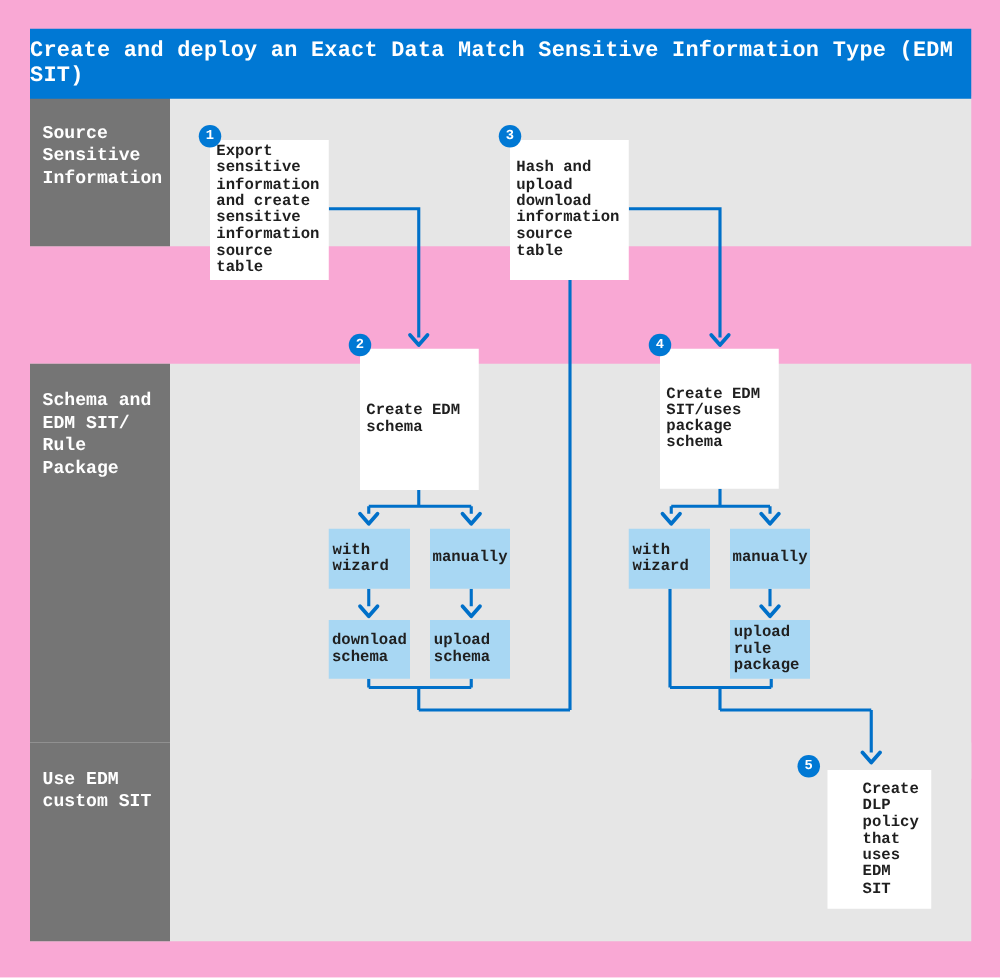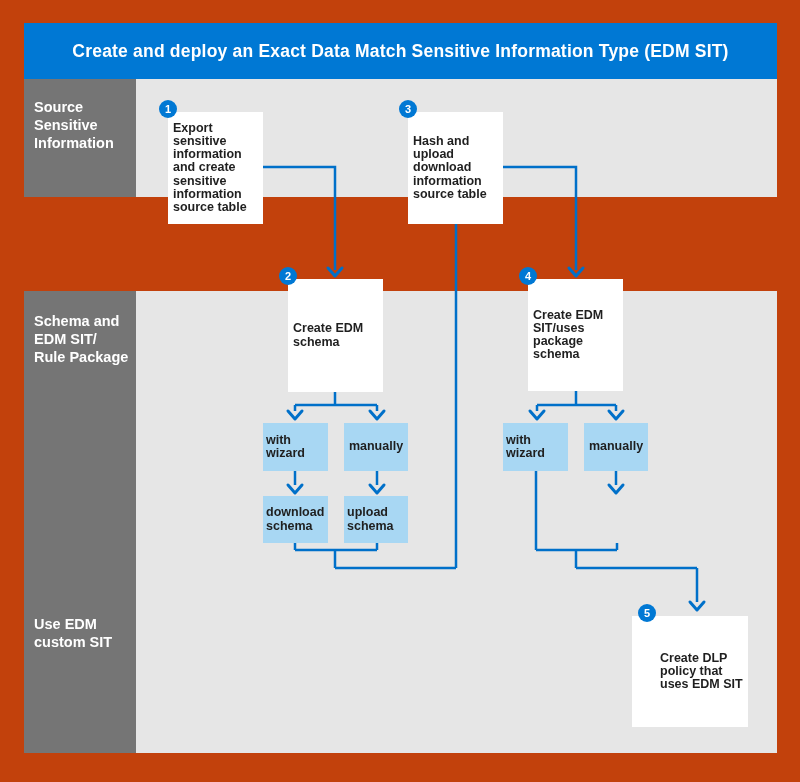--- a/index.html
+++ b/index.html
@@ -8,22 +8,22 @@
     --band-label-bg:#757575;
     --band-content-bg:#E6E6E6;
     --step-box-bg:#FFFFFF;
     --option-box-bg:#A8D7F3;
     --connector:#0070C9;
     --badge-bg:#0078D4;
     --box-text:#1F1F1F;
   }
   html,body{margin:0;padding:0;background:#FFFFFF;}
   .canvas{
-    position:relative;width:800px;height:782px;background:#c2410c;
-    font-family:Liberation Sans, sans-serif;overflow:hidden;
+    position:relative;width:800px;height:782px;background:#f9a8d4;
+    font-family:Liberation Mono, monospace;overflow:hidden;
   }
   .title-bar{
     position:absolute;left:24px;top:23px;width:753px;height:56px;
     background:var(--title-bar-bg);display:flex;align-items:center;justify-content:center;
     z-index:1;
   }
   .title-bar span{
     color:var(--title-text);font-size:17.5px;font-weight:600;letter-spacing:.2px;
   }
   .band{
@@ -118,21 +118,21 @@
   </div>
   <div class="step-box" style="left:288px;top:279px;width:95px;height:113px;">
     <span>Create EDM schema</span>
   </div>
   <div class="step-box" style="left:408px;top:112px;width:95px;height:112px;">
     <span>Hash and upload download information source table</span>
   </div>
   <div class="step-box" style="left:528px;top:279px;width:95px;height:112px;">
     <span>Create EDM SIT/uses package schema</span>
   </div>
-  <div class="step-box" style="left:632px;top:616px;width:116px;height:111px;padding-left:28px;">
+  <div class="step-box" style="left:662px;top:616px;width:83px;height:111px;padding-left:28px;">
     <span>Create DLP policy that uses EDM SIT</span>
   </div>
 
   <div class="badge" style="left:159px;top:100px;">1</div>
   <div class="badge" style="left:279px;top:267px;">2</div>
   <div class="badge" style="left:399px;top:100px;">3</div>
   <div class="badge" style="left:519px;top:267px;">4</div>
   <div class="badge" style="left:638px;top:604px;">5</div>
 
   <div class="option-box" style="left:263px;top:423px;width:65px;height:48px;">
@@ -146,14 +146,17 @@
   </div>
   <div class="option-box" style="left:344px;top:496px;width:64px;height:47px;">
     <span>upload schema</span>
   </div>
   <div class="option-box" style="left:503px;top:423px;width:65px;height:48px;">
     <span>with wizard</span>
   </div>
   <div class="option-box" style="left:584px;top:423px;width:64px;height:48px;">
     <span>manually</span>
   </div>
+  <div class="option-box" style="left:584px;top:496px;width:64px;height:47px;">
+    <span>upload rule package</span>
+  </div>
 
 </div>
 
 </body></html>

